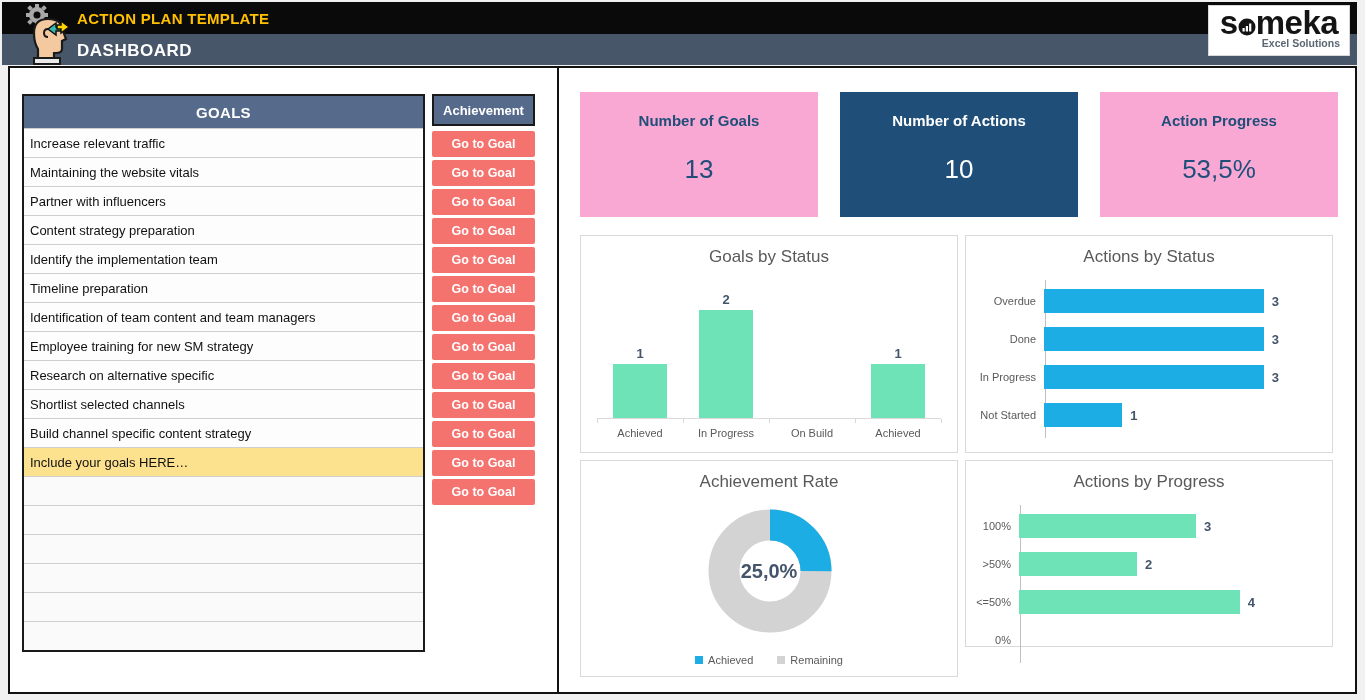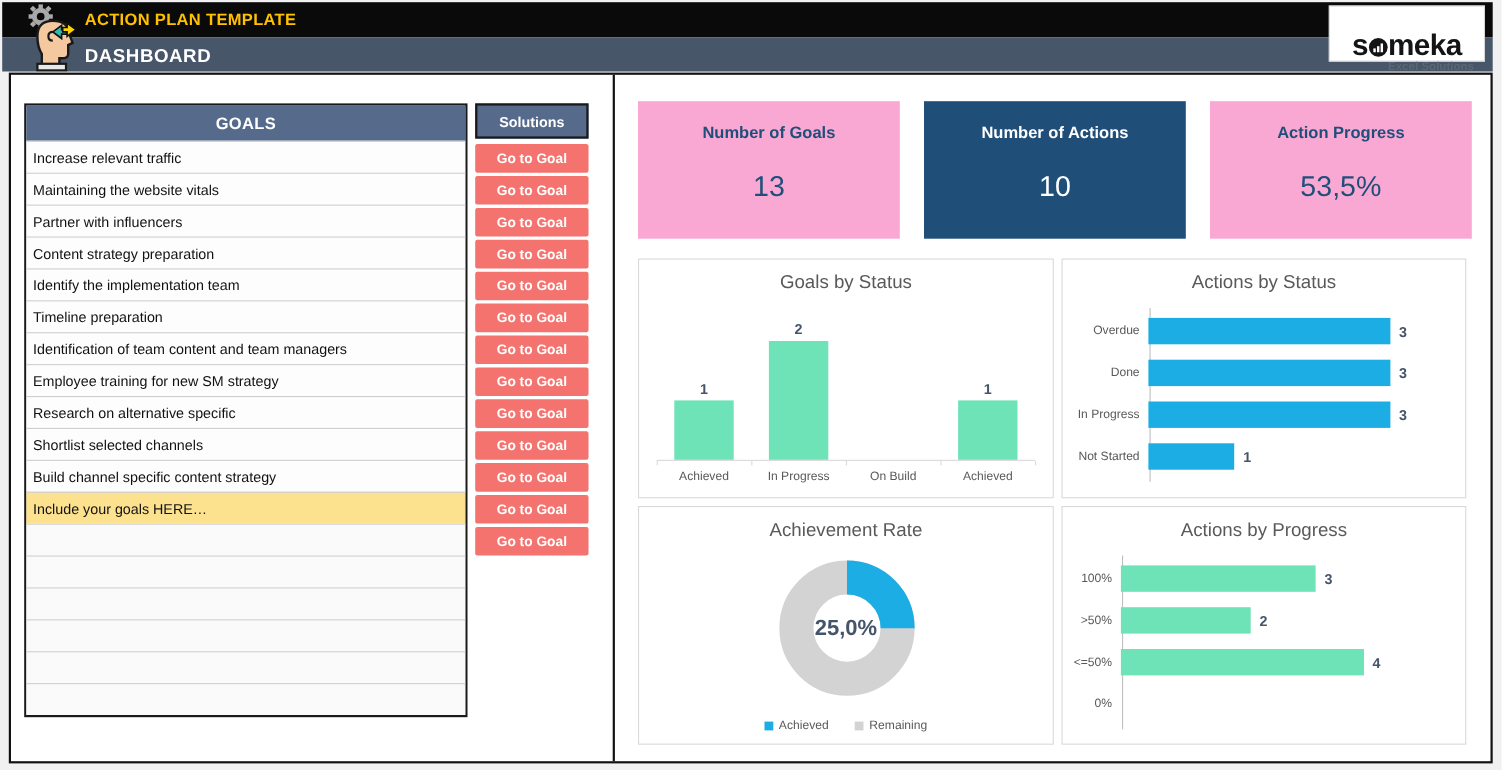--- a/index.html
+++ b/index.html
@@ -8,22 +8,22 @@
 
   
   .hdr { position:absolute; left:2px; top:2px; width:1355px; height:63px; }
   .hdr-black { position:absolute; left:0; top:0; right:0; height:32px; background:#0a0a0a; }
   .hdr-slate { position:absolute; left:0; top:32px; right:0; height:31px; background:#48566a; }
   .app-title { position:absolute; left:75px; top:8px; color:#ffc000; font-weight:700; font-size:15px; letter-spacing:.3px; }
   .page-title { position:absolute; left:75px; top:39px; color:#ffffff; font-weight:700; font-size:17px; letter-spacing:.5px; }
   .logo-head { position:absolute; left:18px; top:1px; z-index:5; }
   .someka { position:absolute; right:7px; top:3px; width:142px; height:51px; background:#ffffff;
     border:1px solid #d8d8d8; cursor:pointer; }
-  .someka-word { text-align:center; font-size:27px; font-weight:700; color:#141414; line-height:30px;
-    margin-top:20px; letter-spacing:-0.5px; }
+  .someka-word { text-align:center; font-size:33px; font-weight:700; color:#141414; line-height:30px;
+    margin-top:2px; letter-spacing:-0.5px; }
   .someka-word svg { vertical-align:-2px; }
   .someka-sub { text-align:right; padding-right:9px; font-size:10.5px; font-weight:700; color:#5b6673; margin-top:-1px; }
 
   
   .main { position:absolute; left:8px; top:66px; width:1349px; height:628px; background:#fff;
     border:2px solid #111; display:flex; }
   .left-panel { width:549px; border-right:2px solid #111; position:relative; }
   .right-panel { flex:1; position:relative; }
 
   
@@ -48,21 +48,21 @@
   .kpi { position:absolute; top:24px; width:238px; height:125px; background:#f9a8d4; color:#1f4e79; text-align:center; }
   .kpi.dark { background:#1f4e79; color:#ffffff; }
   .kpi-label { margin-top:20px; font-size:15px; font-weight:700; }
   .kpi-value { margin-top:25px; font-size:26px; }
 
   
   .chart { position:absolute; background:#fff; border:1px solid #d9d9d9; }
   #chart1 { left:21px;  top:167px; width:378px; height:218px; }
   #chart2 { left:406px; top:167px; width:368px; height:218px; }
   #chart3 { left:21px;  top:392px; width:378px; height:217px; }
-  #chart4 { left:406px; top:392px; width:368px; height:217px; }
+  #chart4 { left:406px; top:392px; width:368px; height:187px; }
   .chart-title { text-align:center; margin-top:11px; font-size:17px; color:#595959; }
 
   
   .colplot { position:absolute; left:16px; top:48px; width:344px; height:135px;
     border-bottom:1px solid #d9d9d9; display:flex; align-items:flex-end; }
   .colslot { width:25%; height:100%; display:flex; flex-direction:column; align-items:center; justify-content:flex-end; }
   .colval { font-size:13px; font-weight:700; color:#44546a; margin-bottom:3px; }
   .colbar { width:54px; }
   .colticks { position:absolute; left:16px; top:183px; width:344px; height:4px; }
   .colticks span { position:absolute; top:0; width:1px; height:4px; background:#d9d9d9; }
@@ -147,21 +147,21 @@
           <div class="goal-row hl">Include your goals HERE…</div>
           <div class="goal-row empty"></div>
           <div class="goal-row empty"></div>
           <div class="goal-row empty"></div>
           <div class="goal-row empty"></div>
           <div class="goal-row empty"></div>
           <div class="goal-row empty"></div>
         </div>
     </div>
     <div class="nav-col">
-      <div class="nav-header">Solutions</div>
+      <div class="nav-header">Achievement</div>
       <div id="nav-buttons">
           <div class="nav-slot">
             <button class="go-btn">Go to Goal</button>
           </div>
           <div class="nav-slot">
             <button class="go-btn">Go to Goal</button>
           </div>
           <div class="nav-slot">
             <button class="go-btn">Go to Goal</button>
           </div>

